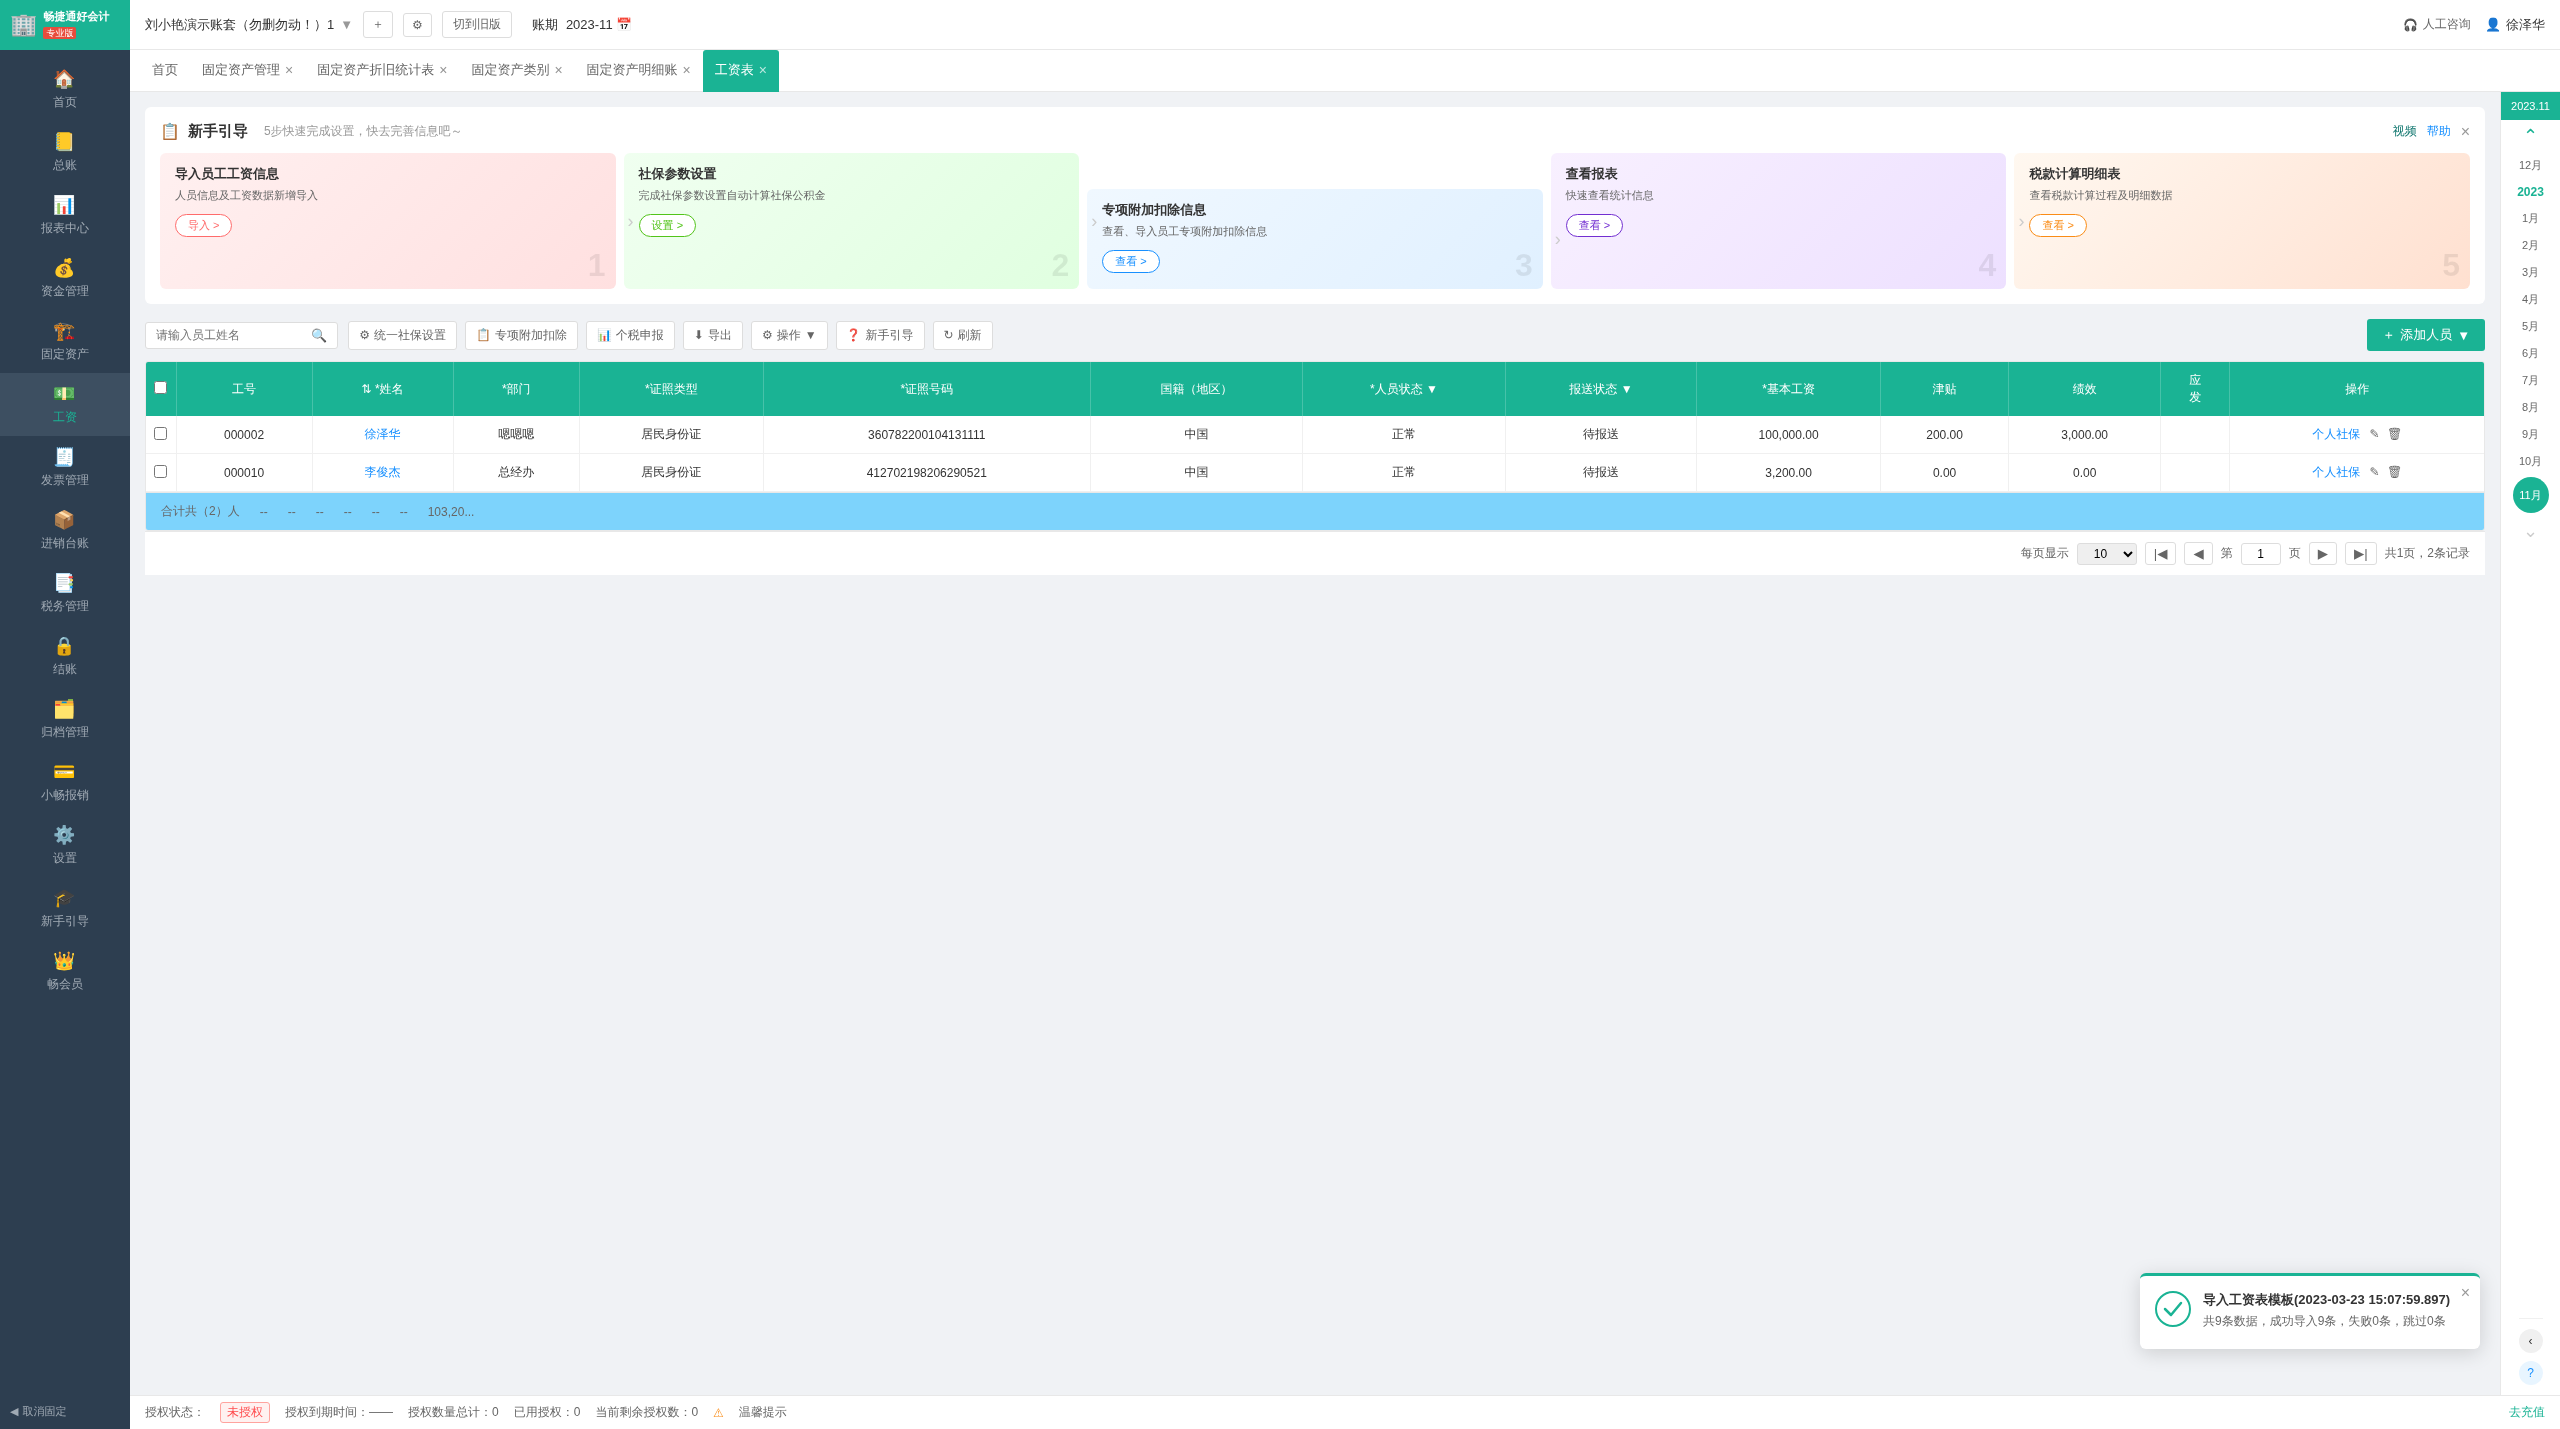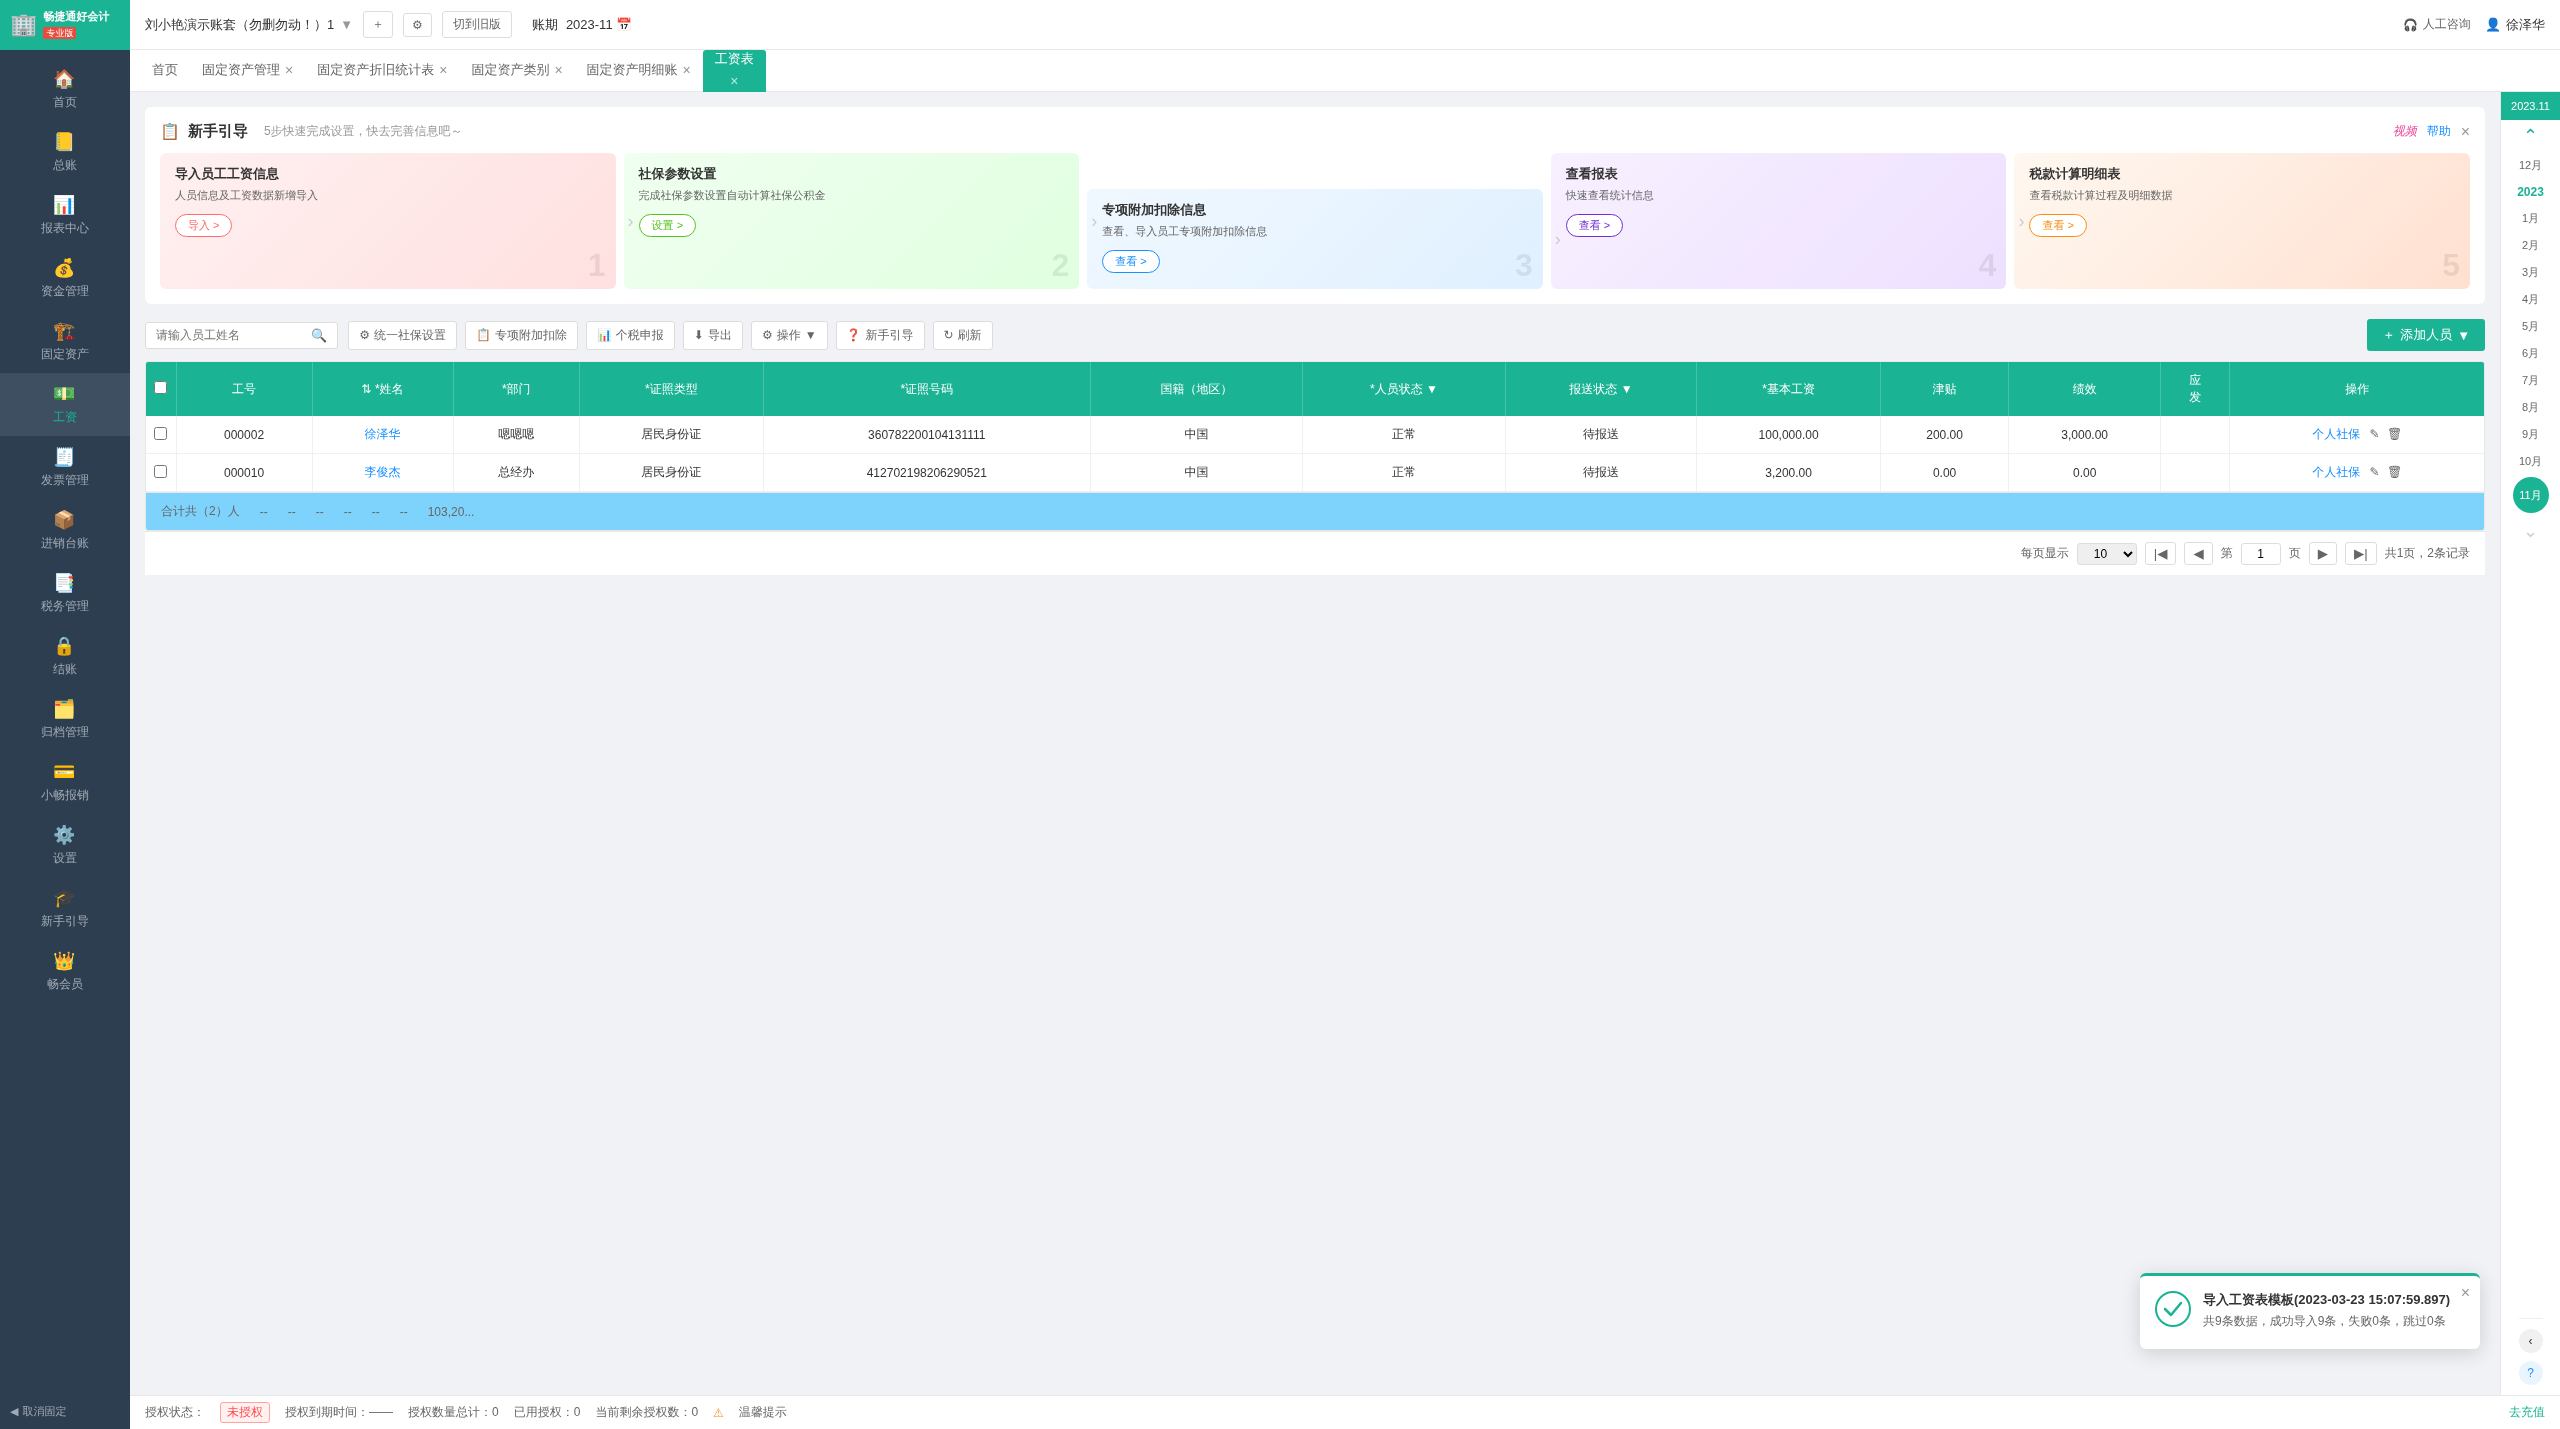--- a/index.html
+++ b/index.html
@@ -30,21 +30,21 @@
     .topbar-old-version { border: 1px solid #ddd; background: white; padding: 4px 10px; border-radius: 3px; cursor: pointer; font-size: 12px; color: #666; }
     .topbar-period { display: flex; align-items: center; gap: 4px; font-size: 13px; color: #333; margin-left: 10px; }
     .topbar-period-icon { color: #1ab394; cursor: pointer; }
     .topbar-right { margin-left: auto; display: flex; align-items: center; gap: 15px; }
     .topbar-service { display: flex; align-items: center; gap: 4px; color: #666; cursor: pointer; font-size: 12px; }
     .topbar-user { display: flex; align-items: center; gap: 4px; color: #333; cursor: pointer; font-size: 13px; }
 
     
     .tabbar { background: white; display: flex; align-items: center; padding: 0 10px; border-bottom: 1px solid #e8e8e8; flex-shrink: 0; height: 42px; }
     .tab { display: flex; align-items: center; gap: 5px; padding: 0 12px; height: 42px; font-size: 13px; color: #666; cursor: pointer; border-bottom: 2px solid transparent; white-space: nowrap; }
-    .tab.active { color: white; background: #1ab394; border-bottom: 2px solid #1ab394; border-radius: 3px 3px 0 0; flex-direction: column; }
+    .tab.active { color: white; background: #1ab394; border-bottom: 2px solid #1ab394; border-radius: 3px 3px 0 0; }
     .tab-close { color: inherit; font-size: 14px; opacity: 0.7; }
 
     
     .content-area { flex: 1; display: flex; overflow: hidden; position: relative; }
     .content-main { flex: 1; overflow-y: auto; padding: 15px; }
 
     
     .guide-banner { background: white; border-radius: 6px; padding: 15px; margin-bottom: 15px; }
     .guide-header { display: flex; align-items: center; gap: 8px; margin-bottom: 12px; }
     .guide-icon { color: #1ab394; font-size: 16px; }
@@ -259,21 +259,21 @@
 
     <div class="content-area">
       <div class="content-main">
 
         <div class="guide-banner">
           <div class="guide-header">
             <span class="guide-icon">📋</span>
             <span class="guide-title">新手引导</span>
             <span class="guide-subtitle" style="margin-left:8px;">5步快速完成设置，快去完善信息吧～</span>
             <div class="guide-actions">
-              <span style="cursor:pointer;color:#ec4899;font-style:italic;">视频</span>
+              <span style="cursor:pointer;color:#0f766e;">视频</span>
               <span style="cursor:pointer;color:#1890ff;">帮助</span>
               <span style="cursor:pointer;color:#999;font-size:16px;">×</span>
             </div>
           </div>
           <div class="guide-steps">
 
             <div class="guide-step guide-step-1" style="position:relative;">
               <div class="step-title">导入员工工资信息</div>
               <div class="step-desc">人员信息及工资数据新增导入</div>
               <button class="step-btn step-btn-red">导入 &gt;</button>

